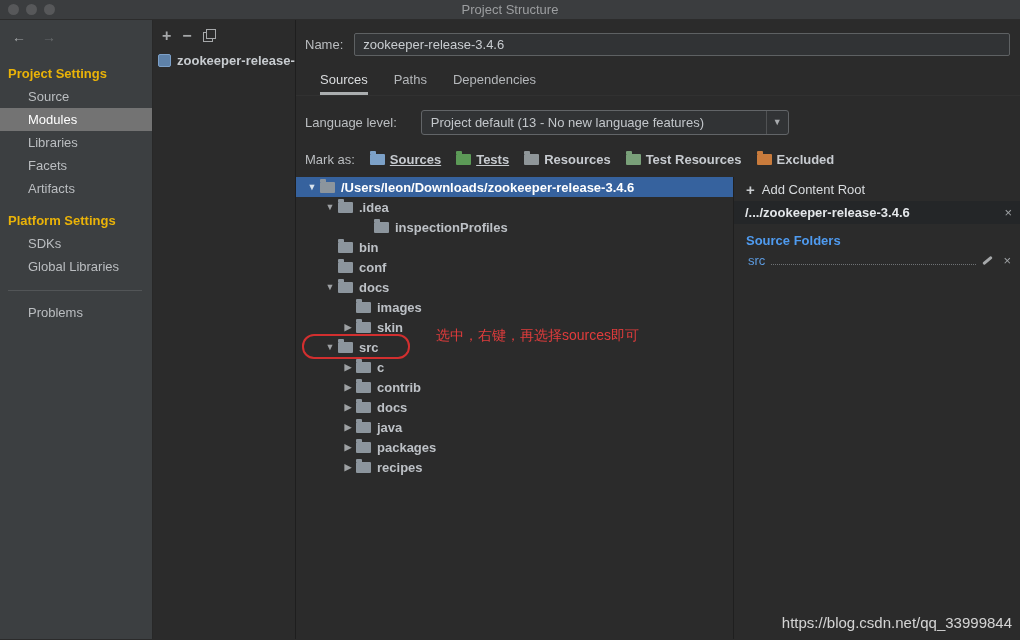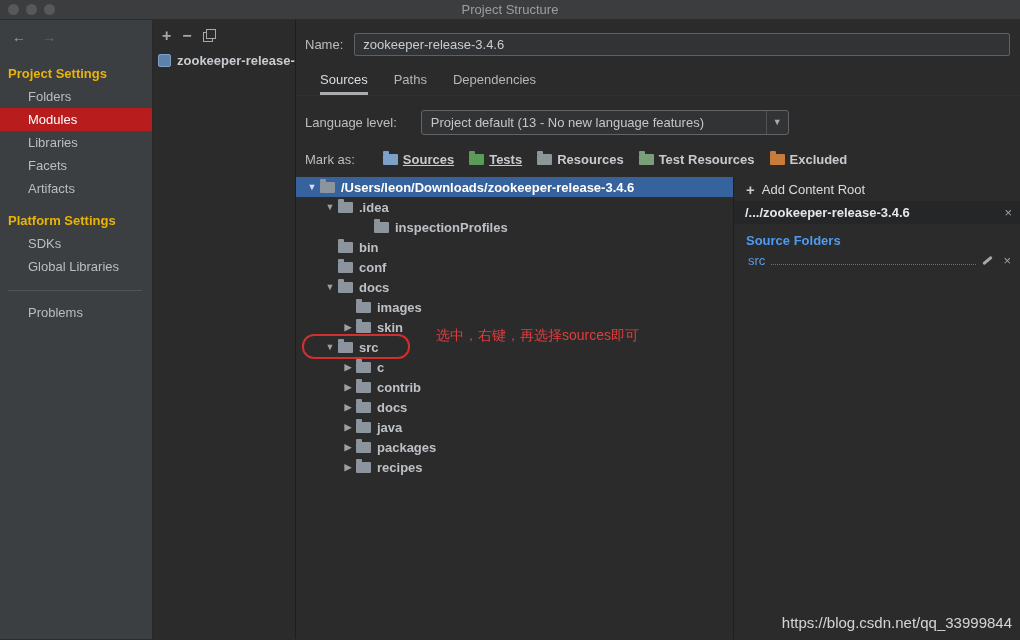--- a/index.html
+++ b/index.html
@@ -15,21 +15,21 @@
   .content { display:flex; height:619px; }
 
   
   .sidebar { width:153px; background:#3C3F41; flex-shrink:0; border-right:1px solid #282828; }
   .nav-arrows { display:flex; gap:16px; padding:9px 12px 8px; font-size:14px; }
   .nav-back { color:#A2A5A7; }
   .nav-fwd { color:#66696B; }
   .sb-header { font-weight:bold; color:#eab308; font-size:13px; padding:7px 8px 4px; }
   .sb-header.gap { margin-top:6px; }
   .sb-item { color:#BBBEC1; font-size:13px; padding:3px 8px 3px 28px; line-height:17px; cursor:default; }
-  .sb-item.selected { background:#b91c1c; color:#FFFFFF; }
+  .sb-item.selected { background:#737373; color:#FFFFFF; }
   .sb-divider { border-top:1px solid #525557; margin:12px 10px 10px 8px; }
 
   
   .module-panel { width:143px; background:#2B2B2B; flex-shrink:0; border-right:1px solid #1E1E1E; }
   .mp-toolbar { display:flex; align-items:center; gap:11px; padding:7px 9px 6px; height:30px; }
   .tb-glyph { color:#A6A8AA; font-size:16px; font-weight:bold; line-height:14px; }
   .icon-copy { width:13px; height:13px; position:relative; display:inline-block; }
   .icon-copy::before { content:''; position:absolute; left:0; bottom:0; width:8px; height:8px; border:1px solid #A6A8AA; }
   .icon-copy::after { content:''; position:absolute; right:0; top:0; width:8px; height:8px; border:1px solid #A6A8AA; background:#2B2B2B; }
   .module-row { display:flex; align-items:center; gap:6px; padding:3px 0 3px 5px; color:#C8CCD0; font-weight:bold; font-size:13px; white-space:nowrap; overflow:hidden; }
@@ -40,21 +40,21 @@
   .name-row { display:flex; align-items:center; gap:11px; padding:13px 10px 8px 9px; }
   .form-label { color:#BBBEC1; font-size:13px; }
   .name-input { flex:1; background:#313335; border:1px solid #5E6163; border-radius:2px; color:#C9CDD1; font-size:13px; padding:3px 8px; height:23px; font-family:"Liberation Sans", sans-serif; outline:none; }
   .tabs-row { display:flex; gap:26px; padding:8px 0 0 24px; border-bottom:1px solid #313131; }
   .tab { color:#B4B7BA; font-size:13px; padding-bottom:8px; cursor:default; }
   .tab.active { color:#DADCDE; border-bottom:3px solid #ABAEB0; padding-bottom:5px; }
   .lang-row { display:flex; align-items:center; gap:24px; padding:14px 10px 4px 9px; }
   .combo { width:368px; background:#313335; border:1px solid #626568; border-radius:3px; display:flex; align-items:center; height:25px; }
   .combo-text { flex:1; color:#C3C7CB; font-size:13px; padding:0 9px; white-space:nowrap; overflow:hidden; }
   .combo-arrow { width:22px; color:#A9ACAF; text-align:center; font-size:9px; border-left:1px solid #505254; line-height:23px; }
-  .mark-row { display:flex; align-items:center; gap:28px; padding:13px 10px 10px 9px; }
+  .mark-row { display:flex; align-items:center; gap:15px; padding:13px 10px 10px 9px; }
   .mark-item { display:flex; align-items:center; gap:5px; color:#C7CBD0; font-weight:bold; font-size:13px; cursor:default; }
   .folder { position:relative; width:15px; height:11px; background:#8C959D; border-radius:1px; display:inline-block; flex-shrink:0; }
   .folder::before { content:''; position:absolute; top:-3px; left:0; width:6px; height:3px; background:inherit; border-radius:1px 1px 0 0; }
 
   
   .split { flex:1; display:flex; min-height:0; }
   .tree-pane { width:437px; flex-shrink:0; position:relative; overflow:hidden; }
   .tree-row { height:20px; display:flex; align-items:center; font-size:13px; font-weight:bold; color:#BDC1C6; white-space:nowrap; cursor:default; }
   .tree-row.selected { background:#36629E; color:#FFFFFF; }
   .arrow-slot { width:16px; text-align:center; color:#9DA0A3; font-size:9px; flex-shrink:0; }
@@ -94,21 +94,21 @@
 
   <div class="content">
 
     <aside class="sidebar">
       <div class="nav-arrows">
         <span class="nav-back">←</span>
         <span class="nav-fwd">→</span>
       </div>
       <div>
           <div class="sb-header gap">Project Settings</div>
-          <div class="sb-item">Folders</div>
+          <div class="sb-item">Source</div>
           <div class="sb-item selected">Modules</div>
           <div class="sb-item">Libraries</div>
           <div class="sb-item">Facets</div>
           <div class="sb-item">Artifacts</div>
           <div class="sb-header gap">Platform Settings</div>
           <div class="sb-item">SDKs</div>
           <div class="sb-item">Global Libraries</div>
           <div class="sb-divider"></div>
           <div class="sb-item">Problems</div>
         </div>

